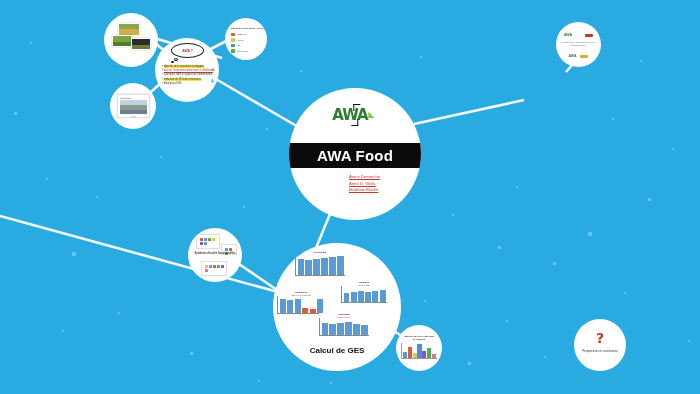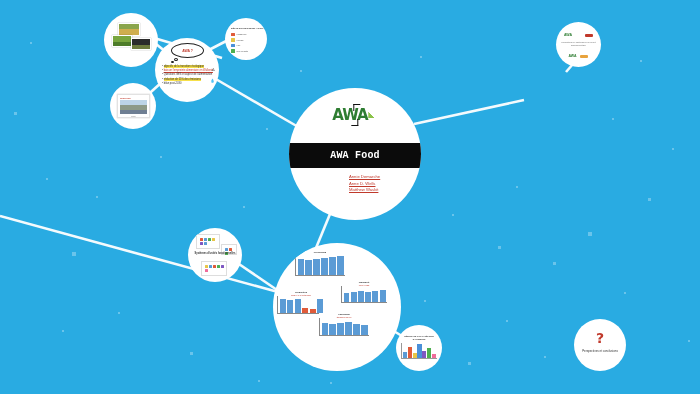--- a/index.html
+++ b/index.html
@@ -30,21 +30,21 @@
                font-family:"DejaVu Sans", sans-serif; }
   .brk { position:absolute; width:7px; height:7px; }
   .brk.tl { left:21px; top:-2px; border-left:1.3px solid #111; border-top:1.3px solid #111; }
   .brk.br { right:19px; bottom:-2px; border-right:1.3px solid #111; border-bottom:1.3px solid #111; }
   .leaf { width:9px; height:6px; margin-left:1px;
           background:linear-gradient(45deg,#8bc34a 40%,transparent 41%); }
   .title-bar {
     position:absolute; left:-1px; top:55px; width:134px; height:25px;
     background:#0b0b0b; display:flex; align-items:center; justify-content:center;
   }
-  .title-bar span { color:#fff; font-size:10px; font-weight:bold; letter-spacing:.2px;font-family:Liberation Mono, monospace; }
+  .title-bar span { color:#fff; font-size:15px; font-weight:bold; letter-spacing:.2px; }
   .authors { position:absolute; left:60px; top:86px; }
   .authors div { font-size:4.2px; color:#c0392b; text-decoration:underline;
                  line-height:1.55; white-space:nowrap; }
 
   
   #methodologie { left:519px; top:65px; width:70px; height:70px; }
   .meth-inner { width:100%; height:100%; position:relative; }
   .meth-top { position:absolute; left:0; right:0; top:9px; text-align:center;
               font-size:2.6px; color:#666; }
   .meth-logos { position:absolute; left:8px; right:8px; top:15px;
@@ -365,20 +365,21 @@
         <div class="plot" style="height:18px;">
           <i class="bar" style="height:72%"></i>
             <i class="bar" style="height:68%"></i>
           <i class="bar" style="height:75%"></i>
             <i class="bar" style="height:80%"></i>
           <i class="bar" style="height:70%"></i>
             <i class="bar" style="height:64%"></i>
         </div>
       </div>
 
+      <div class="ges-label">Calcul de GES</div>
     </div>
   </div>
 
   <div class="node" id="diagram">
     <div class="dg">
       <div class="dg-card dg1">
         <div class="dg-bits">
           <i class="bit" style="background:#e05b3a"></i>
             <i class="bit" style="background:#5b9bd5"></i>
           <i class="bit" style="background:#4caf50"></i>

